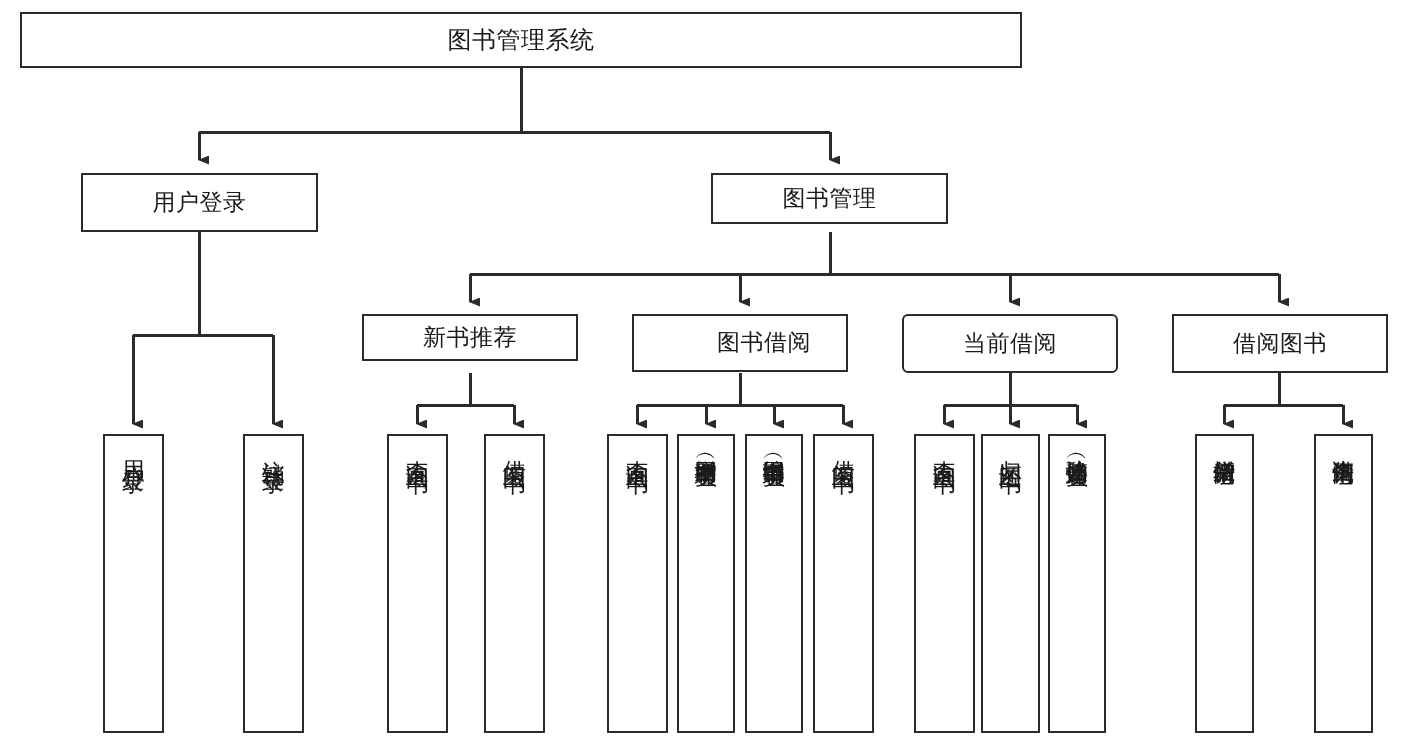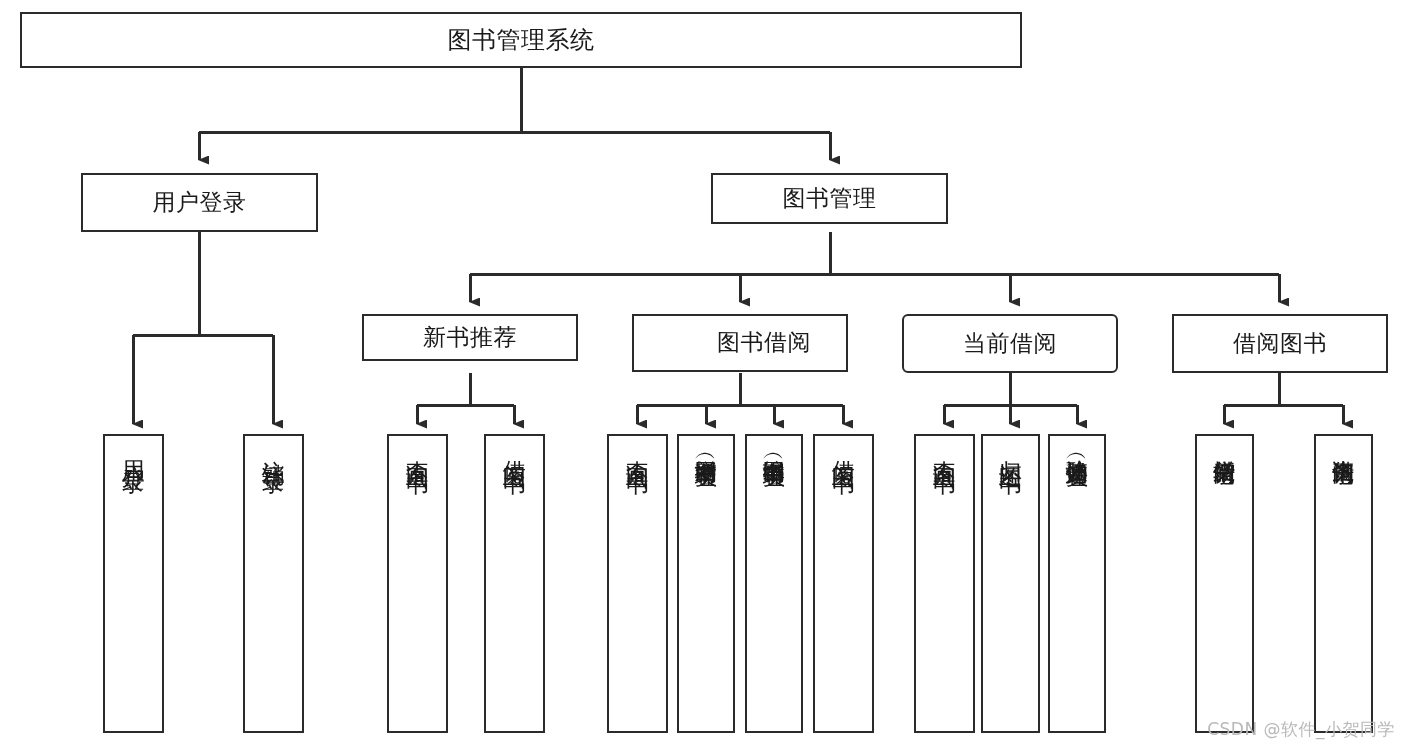--- a/index.html
+++ b/index.html
@@ -208,15 +208,14 @@
   </div>
 
   <div class="node vert tight" style="left:1195px; top:434px; width:59px; height:299px;">
     <span class="node-label">新增借阅记录</span>
   </div>
 
   <div class="node vert tight" style="left:1314px; top:434px; width:59px; height:299px;">
     <span class="node-label">查询借阅记录</span>
   </div>
 
-  <div class="watermark">CSDN @软件_小贺同学</div>
 
 </div>
 
 </body></html>

